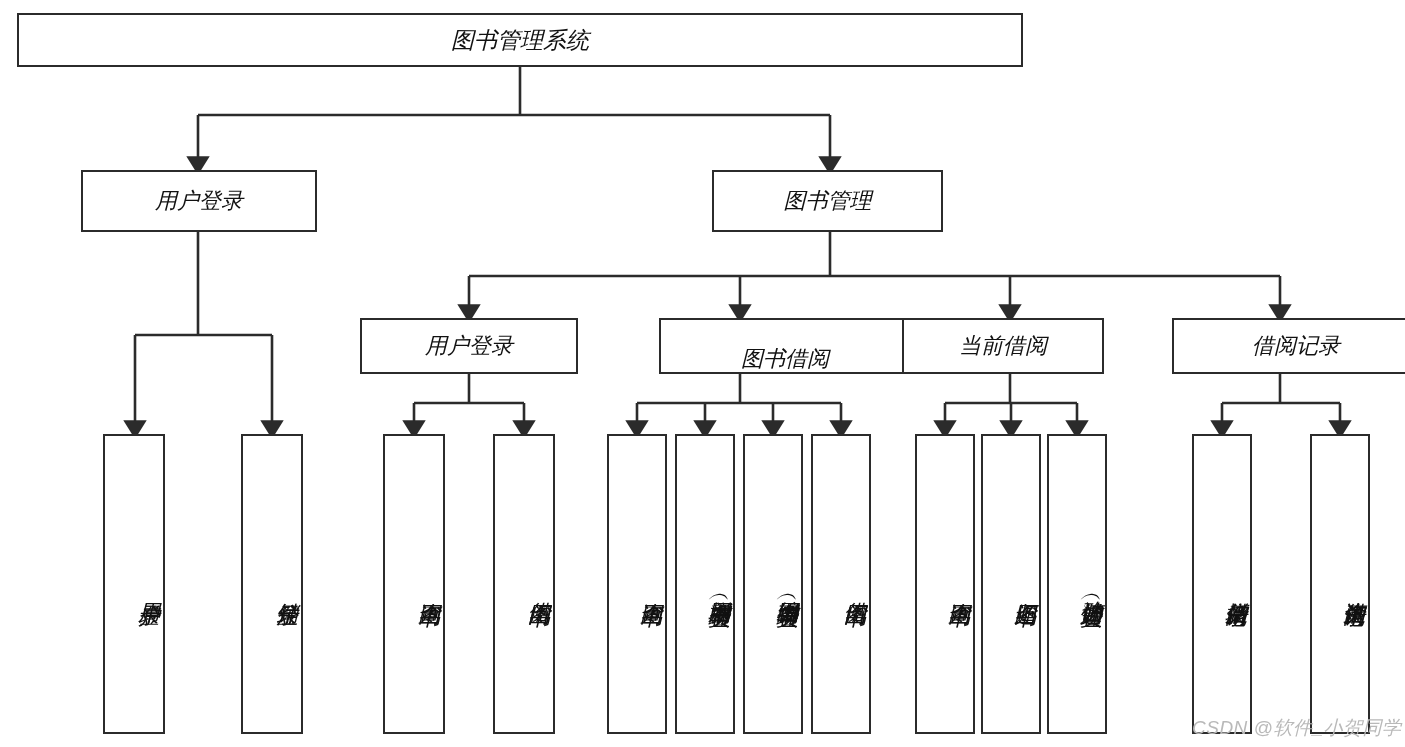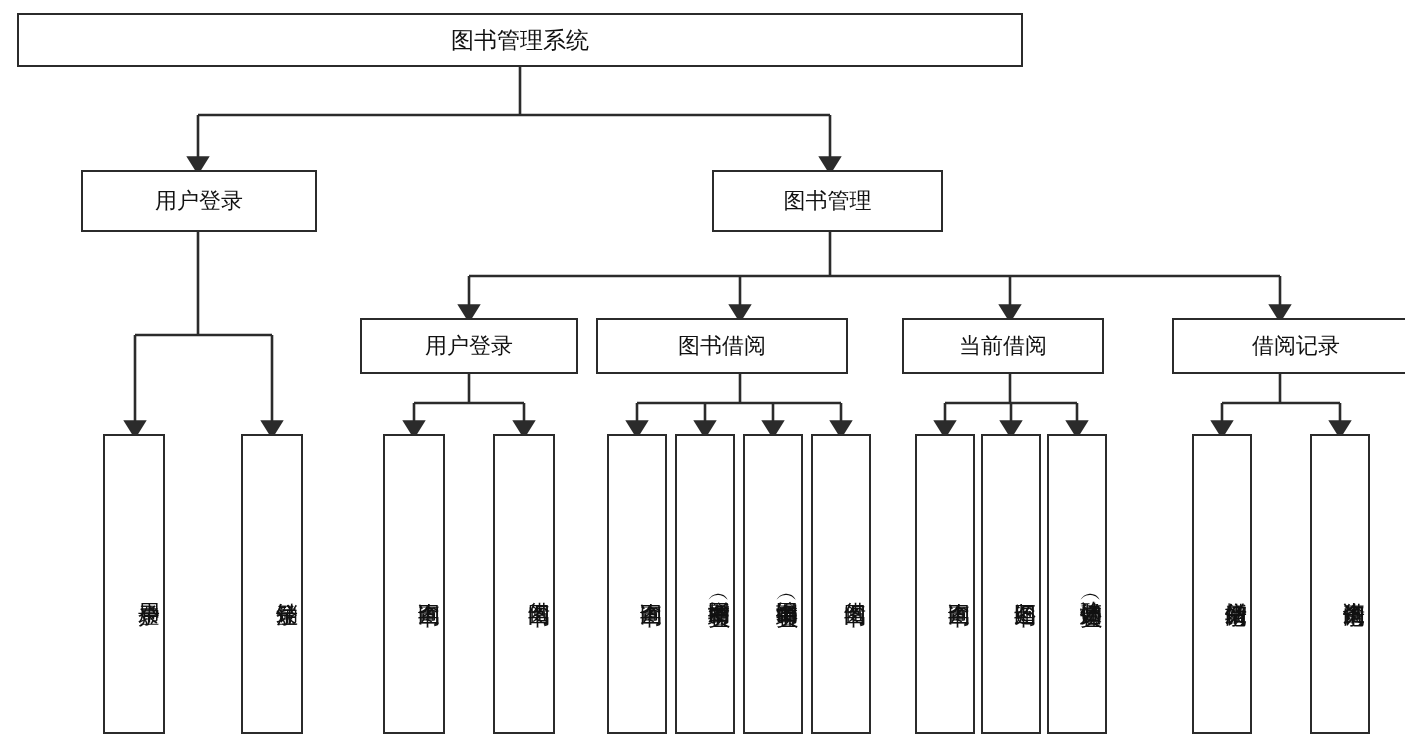--- a/index.html
+++ b/index.html
@@ -7,20 +7,21 @@
   body{
     font-family:"Liberation Sans","DejaVu Sans",sans-serif;
     color:#1a1a1a;
   }
   #canvas{
     position:relative;
     width:1405px;
     height:747px;
     background:#ffffff;
     overflow:hidden;
+    font-style:italic;
   }
   #edges{
     position:absolute;
     left:0; top:0;
     width:1405px;
     height:747px;
     pointer-events:none;
   }
   .node{
     position:absolute;
@@ -128,21 +129,21 @@
   <div class="node lvl2" style="left:81px; top:170px; width:236px; height:62px;">
     <span>用户登录</span>
   </div>
   <div class="node lvl2" style="left:712px; top:170px; width:231px; height:62px;">
     <span>图书管理</span>
   </div>
 
   <div class="node lvl3" style="left:360px; top:318px; width:218px; height:56px;">
     <span>用户登录</span>
   </div>
-  <div class="node lvl3" style="left:596px; top:318px; width:252px; height:56px;">
+  <div class="node lvl3" style="left:659px; top:318px; width:252px; height:56px;align-items:flex-end;">
     <span>图书借阅</span>
   </div>
   <div class="node lvl3" style="left:902px; top:318px; width:202px; height:56px;">
     <span>当前借阅</span>
   </div>
   <div class="node lvl3" style="left:1172px; top:318px; width:248px; height:56px;">
     <span>借阅记录</span>
   </div>
 
   <div class="node leaf" style="left:103px; top:434px; width:62px; height:300px;">
@@ -182,14 +183,15 @@
     <span class="vtext">确认归还（管理员）</span>
   </div>
 
   <div class="node leaf" style="left:1192px; top:434px; width:60px; height:300px;">
     <span class="vtext">新增借阅记录</span>
   </div>
   <div class="node leaf" style="left:1310px; top:434px; width:60px; height:300px;">
     <span class="vtext">查询借阅记录</span>
   </div>
 
+  <div class="watermark" style="left:1192px; top:715px;">CSDN @软件_小贺同学</div>
 
 </div>
 
 </body></html>

